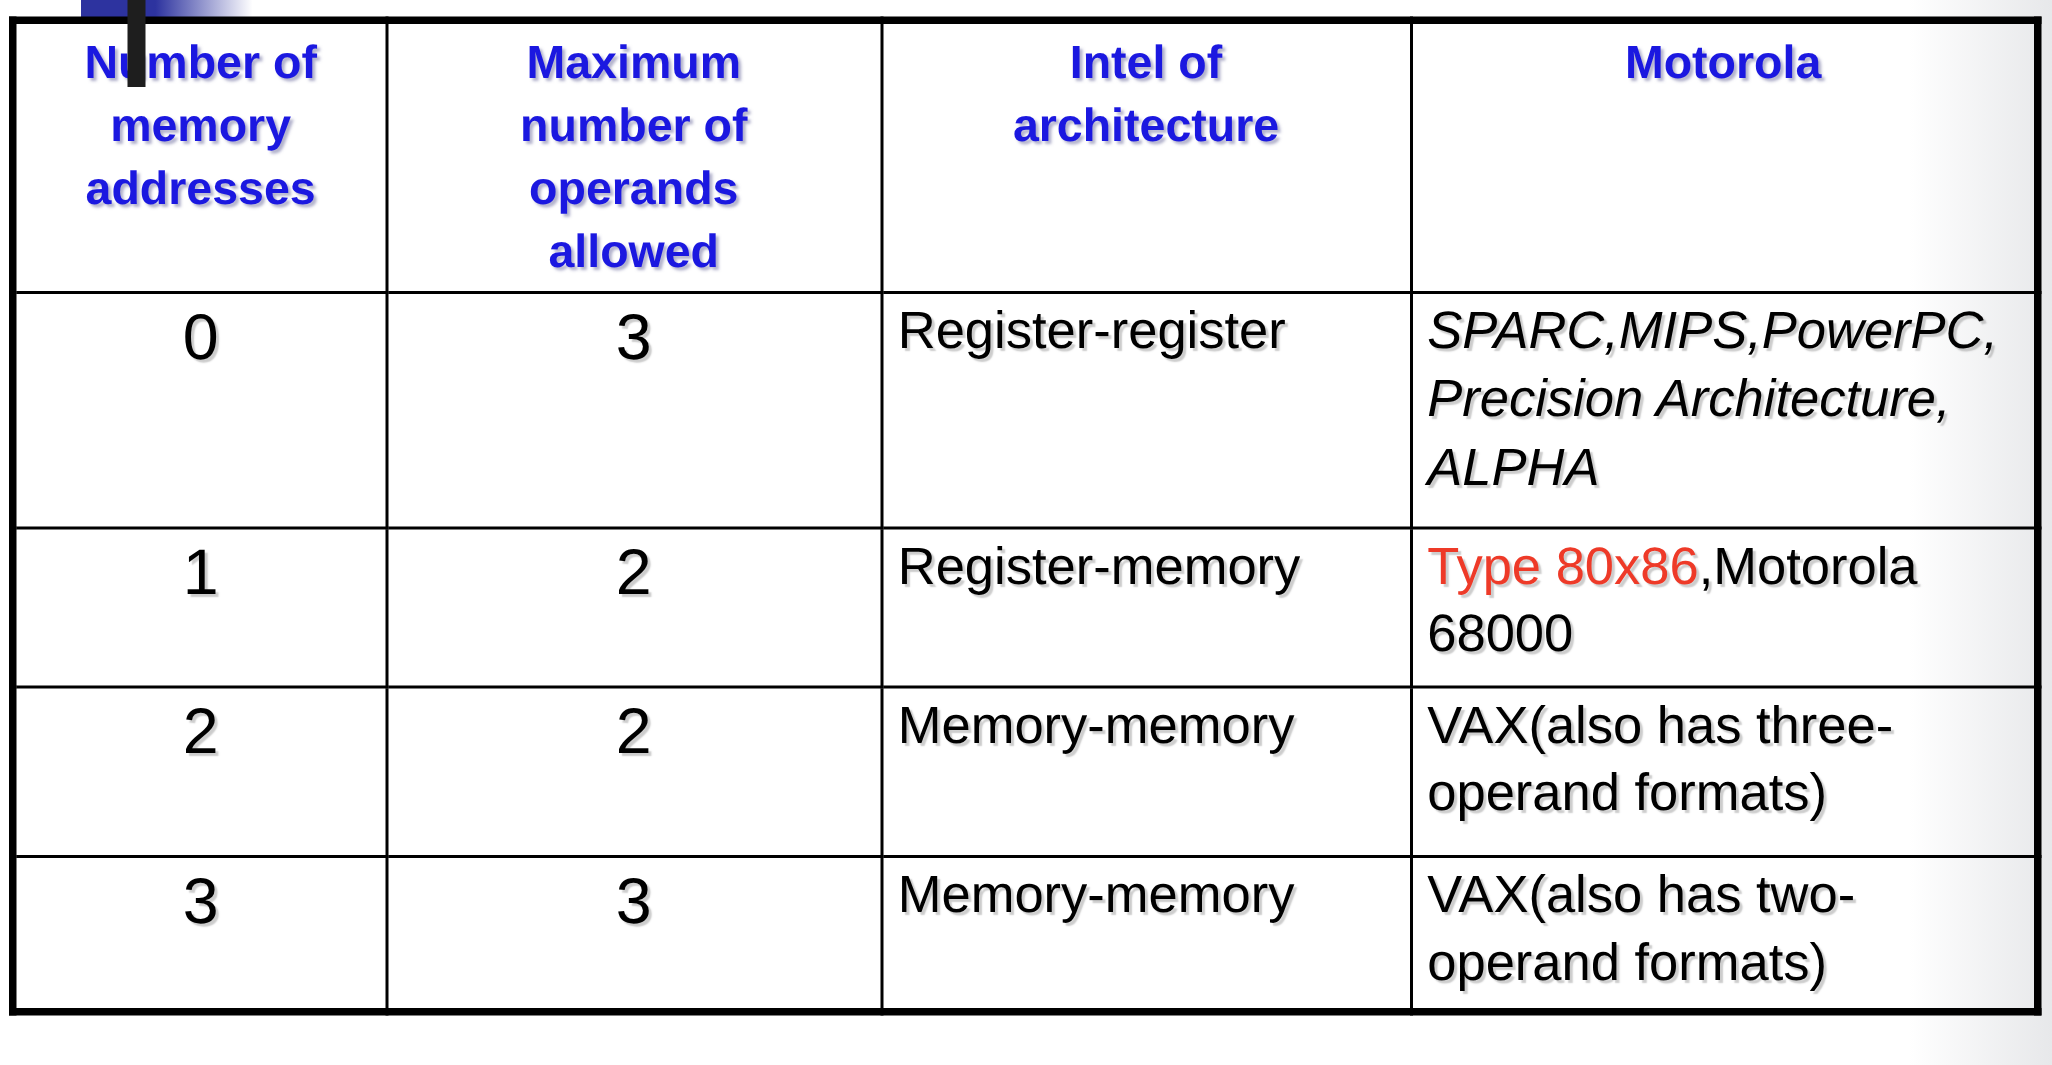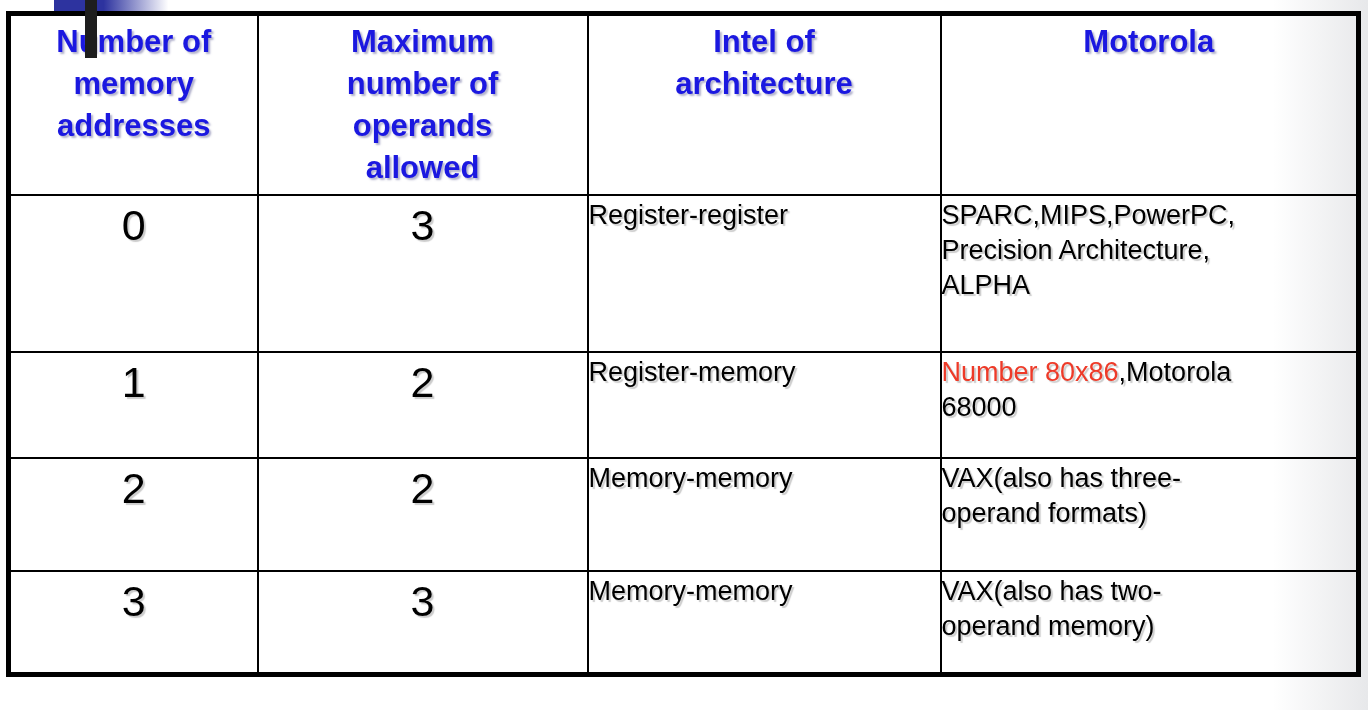--- a/index.html
+++ b/index.html
@@ -62,24 +62,24 @@
     color: var(--body-text, #000);
     text-shadow: 2px 2px 1px rgba(128,128,128,0.4);
   }
   .arch-table td.num {
     font-size: 43px;
     text-align: center;
     line-height: 1.2;
     padding: 4px 4px 0 4px;
   }
   .arch-table td.arch, .arch-table td.ex {
-    font-size: 27px;
+    font-size: 35px;
     line-height: 1.31;
     text-align: left;
-    padding: 2px 4px 0 0;
+    padding: 2px 4px 0 10px;
   }
 </style>
 </head>
 <body>
 
 <div class="slide">
   <div class="accent-bar"></div>
   <div class="title-stem"></div>
 
   <table class="arch-table">
@@ -101,40 +101,40 @@
           <th>Intel of
 architecture</th>
           <th>Motorola</th>
         </tr>
     </thead>
     <tbody>
         <tr>
           <td class="num">0</td>
           <td class="num">3</td>
           <td class="arch">Register-register</td>
-          <td class="ex"><span style="color: rgb(0, 0, 0);">SPARC,MIPS,PowerPC,
+          <td class="ex"><span style="color: rgb(0, 0, 0); font-style: italic;">SPARC,MIPS,PowerPC,
 Precision Architecture,
 ALPHA</span></td>
         </tr>
         <tr>
           <td class="num">1</td>
           <td class="num">2</td>
           <td class="arch">Register-memory</td>
-          <td class="ex"><span style="color: rgb(238, 58, 40);">Number 80x86</span><span style="color: rgb(0, 0, 0);">,Motorola
+          <td class="ex"><span style="color: rgb(238, 58, 40);">Type 80x86</span><span style="color: rgb(0, 0, 0);">,Motorola
 68000</span></td>
         </tr>
         <tr>
           <td class="num">2</td>
           <td class="num">2</td>
           <td class="arch">Memory-memory</td>
           <td class="ex"><span style="color: rgb(0, 0, 0);">VAX(also has three-
 operand formats)</span></td>
         </tr>
         <tr>
           <td class="num">3</td>
           <td class="num">3</td>
           <td class="arch">Memory-memory</td>
           <td class="ex"><span style="color: rgb(0, 0, 0);">VAX(also has two-
-operand memory)</span></td>
+operand formats)</span></td>
         </tr>
       </tbody>
   </table>
 </div>
 
 </body></html>

